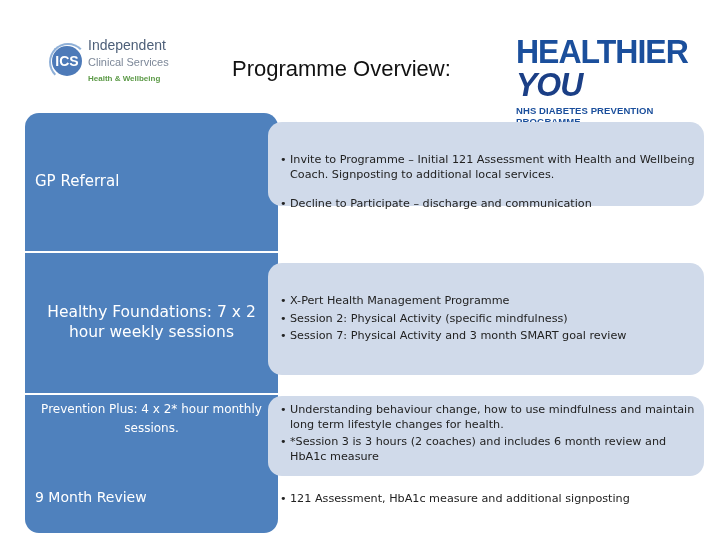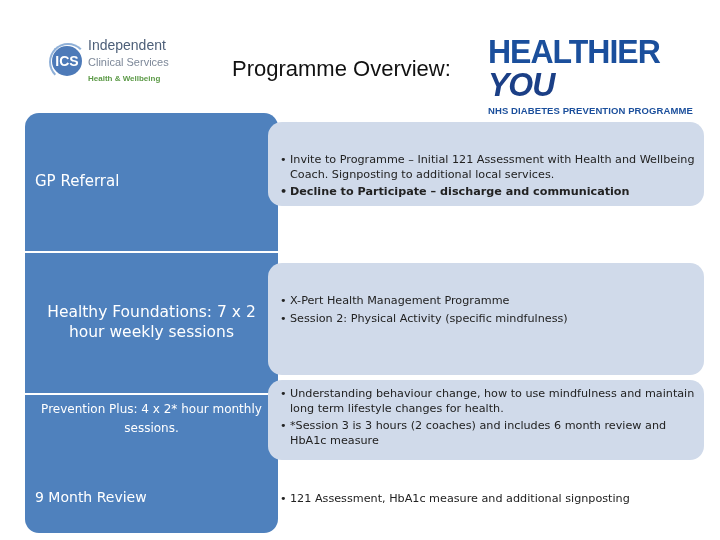--- a/index.html
+++ b/index.html
@@ -5,21 +5,21 @@
     html, body { margin:0; padding:0; }
     body { width:720px; height:540px; background:#ffffff; position:relative; overflow:hidden; font-family:"Liberation Sans", sans-serif; }
     .ics-logo { position:absolute; left:52px; top:38px; display:flex; align-items:center; }
     .ics-circle { width:30px; height:30px; border-radius:50%; background:#4d7ab8; color:#fff; font-size:14px; font-weight:bold; display:flex; align-items:center; justify-content:center; position:relative; }
     .ics-circle::after { content:""; position:absolute; left:-3px; top:-3px; width:34px; height:34px; border-radius:50%; border:2px solid #8fb0d8; border-right-color:transparent; border-bottom-color:transparent; }
     .ics-text { margin-left:6px; line-height:1; }
     .ics-line1 { font-size:14px; color:#4d5f78; }
     .ics-line2 { font-size:11px; color:#7d8899; margin-top:5px; }
     .ics-line3 { font-size:8px; color:#5c9a47; font-weight:bold; margin-top:7px; }
     .title { position:absolute; left:232px; top:56px; font-size:22px; color:#111; }
-    .hy-logo { position:absolute; left:488px; top:36px; }
+    .hy-logo { position:absolute; left:516px; top:36px; }
     .hy-main { font-size:32px; font-weight:bold; color:#1b4f9c; letter-spacing:-1px; line-height:1; font-family:"Liberation Sans", sans-serif; transform:scaleY(1.05); }
     .hy-main .you { font-style:italic; color:#1b3f86; }
     .hy-sub { font-size:9.5px; font-weight:bold; color:#1b4f9c; margin-top:5px; letter-spacing:0.1px; }
     .left-col { position:absolute; left:25px; top:113px; width:253px; height:420px; background:#4f81bd; border-radius:14px; overflow:hidden; }
     .left-sec { position:absolute; left:0; width:100%; display:flex; align-items:center; text-align:center; color:#fff; font-family:"DejaVu Sans", sans-serif; }
     .left-sec span { display:block; padding:0 10px; }
     .divider { position:absolute; left:0; width:100%; height:2px; background:#fff; }
     .right-box { position:absolute; left:268px; width:436px; background:#d0daea; border-radius:14px; }
     .bullets { list-style:none; margin:0; padding:0; position:absolute; left:12px; right:8px; font-family:"DejaVu Sans", sans-serif; font-size:11.2px; color:#222; line-height:15px; }
     .bullets li { position:relative; padding-left:10px; }
@@ -59,32 +59,33 @@
       <span>Prevention Plus: 4 x 2* hour monthly sessions.</span>
     </div>
   <div class="left-sec" style="top:364px;height:40px;font-size:14px;">
       <span>9 Month Review</span>
     </div>
 </div>
 
 <div class="right-box" style="top:122px;height:84px;">
   <ul class="bullets" style="top:30px;">
     <li>Invite to Programme – Initial 121 Assessment with Health and Wellbeing Coach. Signposting to additional local services.</li>
-    <li style="margin-top:2px;font-weight:bold;">Decline to Participate – discharge and communication</li>
+    <li style="margin-top:14px;">Decline to Participate – discharge and communication</li>
   </ul>
 </div>
 
 <div class="right-box" style="top:263px;height:112px;">
   <ul class="bullets" style="top:29px;line-height:17.5px;">
     <li>X-Pert Health Management Programme</li>
     <li>Session 2: Physical Activity (specific mindfulness)</li>
+    <li>Session 7: Physical Activity and 3 month SMART goal review</li>
   </ul>
 </div>
 
-<div class="right-box" style="top:380px;height:80px;">
+<div class="right-box" style="top:396px;height:80px;">
   <ul class="bullets" style="top:6px;">
     <li>Understanding behaviour change, how to use mindfulness and maintain long term lifestyle changes for health.</li>
     <li style="margin-top:2px;">*Session 3 is 3 hours (2 coaches) and includes 6 month review and HbA1c measure</li>
   </ul>
 </div>
 
 <div class="right-box" style="top:483px;height:38px;background:transparent;">
   <ul class="bullets" style="top:8px;">
     <li>121 Assessment, HbA1c measure and additional signposting</li>
   </ul>

